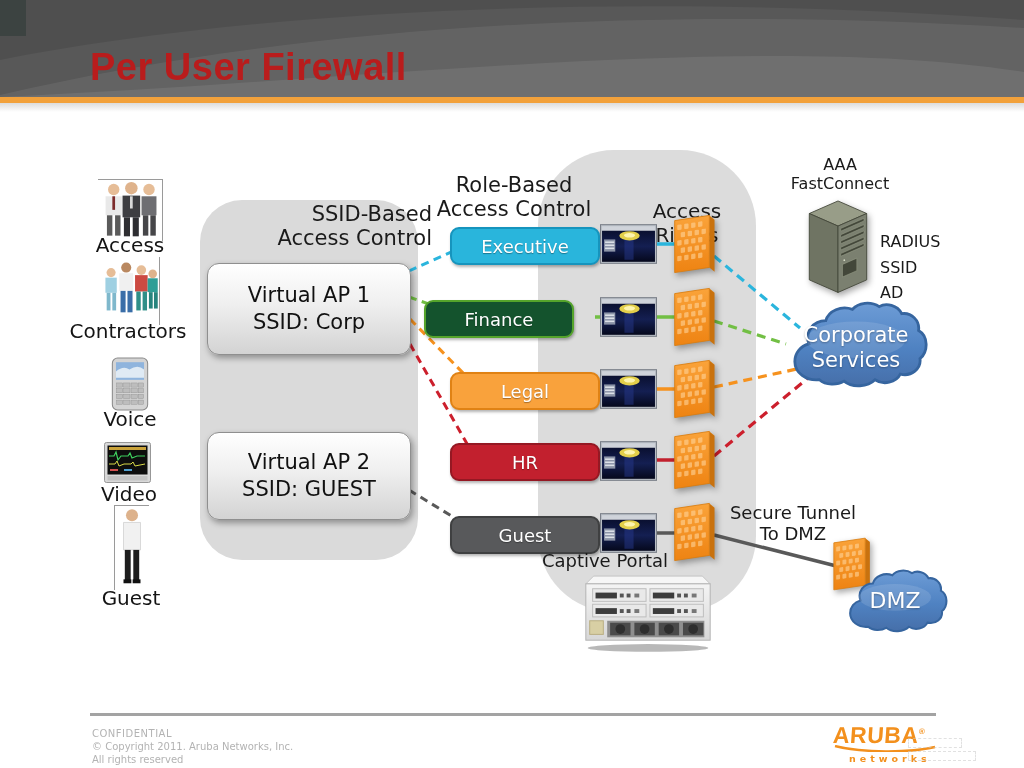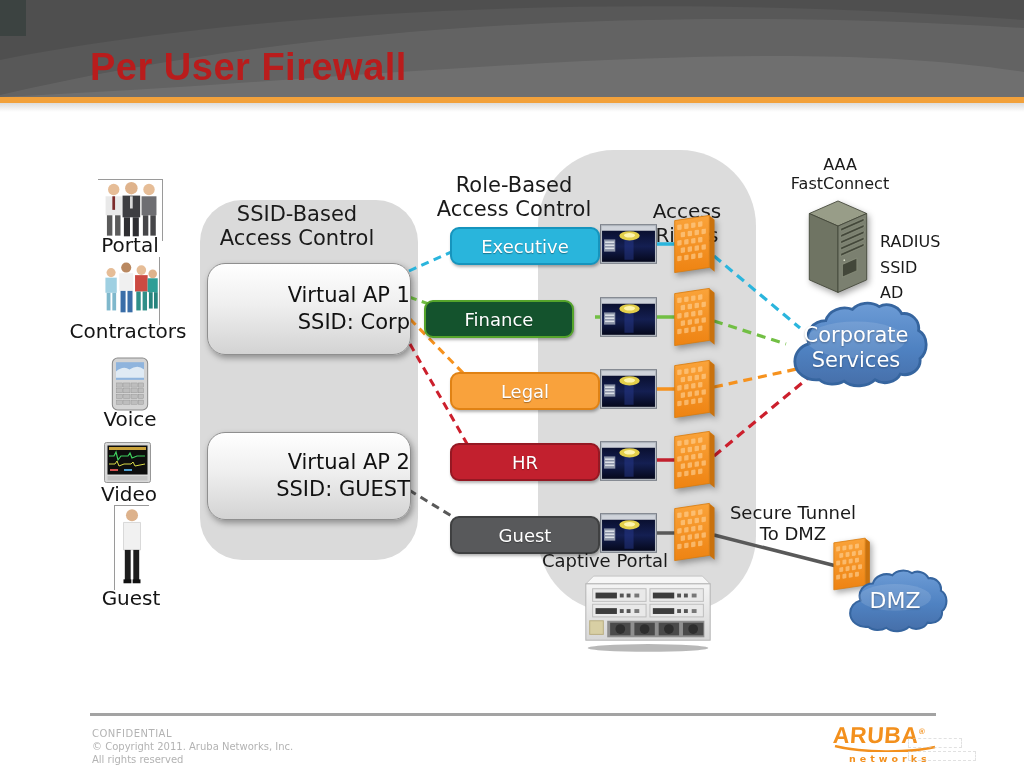--- a/index.html
+++ b/index.html
@@ -19,23 +19,23 @@
   .gray-panel.role{border-radius:76px;background:#dcdcdc;}
 
   
   .panel-title{font-size:21px;line-height:1.12;color:#1a1a1a;}
   .small-label{font-size:20px;color:#1a1a1a;}
   .mid-label{font-size:18px;color:#1a1a1a;}
   .ep-label{font-size:20px;color:#141414;}
 
   
   .ap-box{background:linear-gradient(#ffffff,#efefef 45%,#d3d3d3);border:1px solid #8f8f8f;
-          border-radius:18px;box-shadow:2px 3px 6px rgba(0,0,0,.35);
+          border-radius:12px;box-shadow:2px 3px 6px rgba(0,0,0,.35);
           display:flex;flex-direction:column;justify-content:center;
-          font-size:21px;line-height:1.3;text-align:center;color:#111;align-items:flex-end;}
+          font-size:21px;line-height:1.3;text-align:center;color:#111;}
 
   
   .pill{border-radius:9px;border:2px solid #888;box-shadow:1px 2px 3px rgba(0,0,0,.3);
         display:flex;align-items:center;justify-content:center;
         font-size:18px;color:#ffffff;text-shadow:0 1px 1px rgba(0,0,0,.35);}
 
   
   .cloud-text{position:absolute;left:0;right:0;text-align:center;color:#ffffff;
               font-size:21px;line-height:1.18;text-shadow:0 1px 2px rgba(0,0,0,.3);}
 
@@ -307,21 +307,21 @@
       <path d="M714,456 L814,373" stroke="#cc1f2c"></path>
     </g>
   </svg>
 
   <div class="abs" style="z-index:3;">
     <div class="abs photo bt" style="left:98px;top:179px;">
       <svg width="64" height="57" viewBox="0 0 46 42">
           <use href="#staff-sym"></use>
         </svg>
     </div>
-    <div class="abs ep-label ctr" style="left:70px;top:233px;width:120px;">Portal</div>
+    <div class="abs ep-label ctr" style="left:70px;top:233px;width:120px;">Access</div>
 
     <div class="abs photo br" style="left:101px;top:257px;">
       <svg width="58" height="64" viewBox="0 0 46 50">
           <use href="#contractors-sym"></use>
         </svg>
     </div>
     <div class="abs ep-label ctr" style="left:53px;top:319px;width:150px;">Contractors</div>
 
     <div class="abs" style="left:111px;top:357px;">
       <svg width="38" height="54" viewBox="0 0 36 52">
@@ -338,21 +338,21 @@
     <div class="abs ep-label ctr" style="left:69px;top:482px;width:120px;">Video</div>
 
     <div class="abs photo bl" style="left:114px;top:505px;">
       <svg width="34" height="80" viewBox="0 0 26 60">
           <use href="#guest-sym"></use>
         </svg>
     </div>
     <div class="abs ep-label ctr" style="left:71px;top:586px;width:120px;">Guest</div>
   </div>
 
-  <div class="abs panel-title ctr" style="left:188px;top:203px;width:218px;z-index:3;">
+  <div class="abs panel-title ctr" style="left:214px;top:203px;width:218px;z-index:3;text-align:right;">
     <span>SSID-Based</span><br>
     <span>Access Control</span>
   </div>
   <div class="abs ap-box" style="left:207px;top:263px;width:202px;height:90px;z-index:3;">
     <span>Virtual AP 1</span>
     <span>SSID: Corp</span>
   </div>
   <div class="abs ap-box" style="left:207px;top:432px;width:202px;height:86px;z-index:3;">
     <span>Virtual AP 2</span>
     <span>SSID: GUEST</span>

